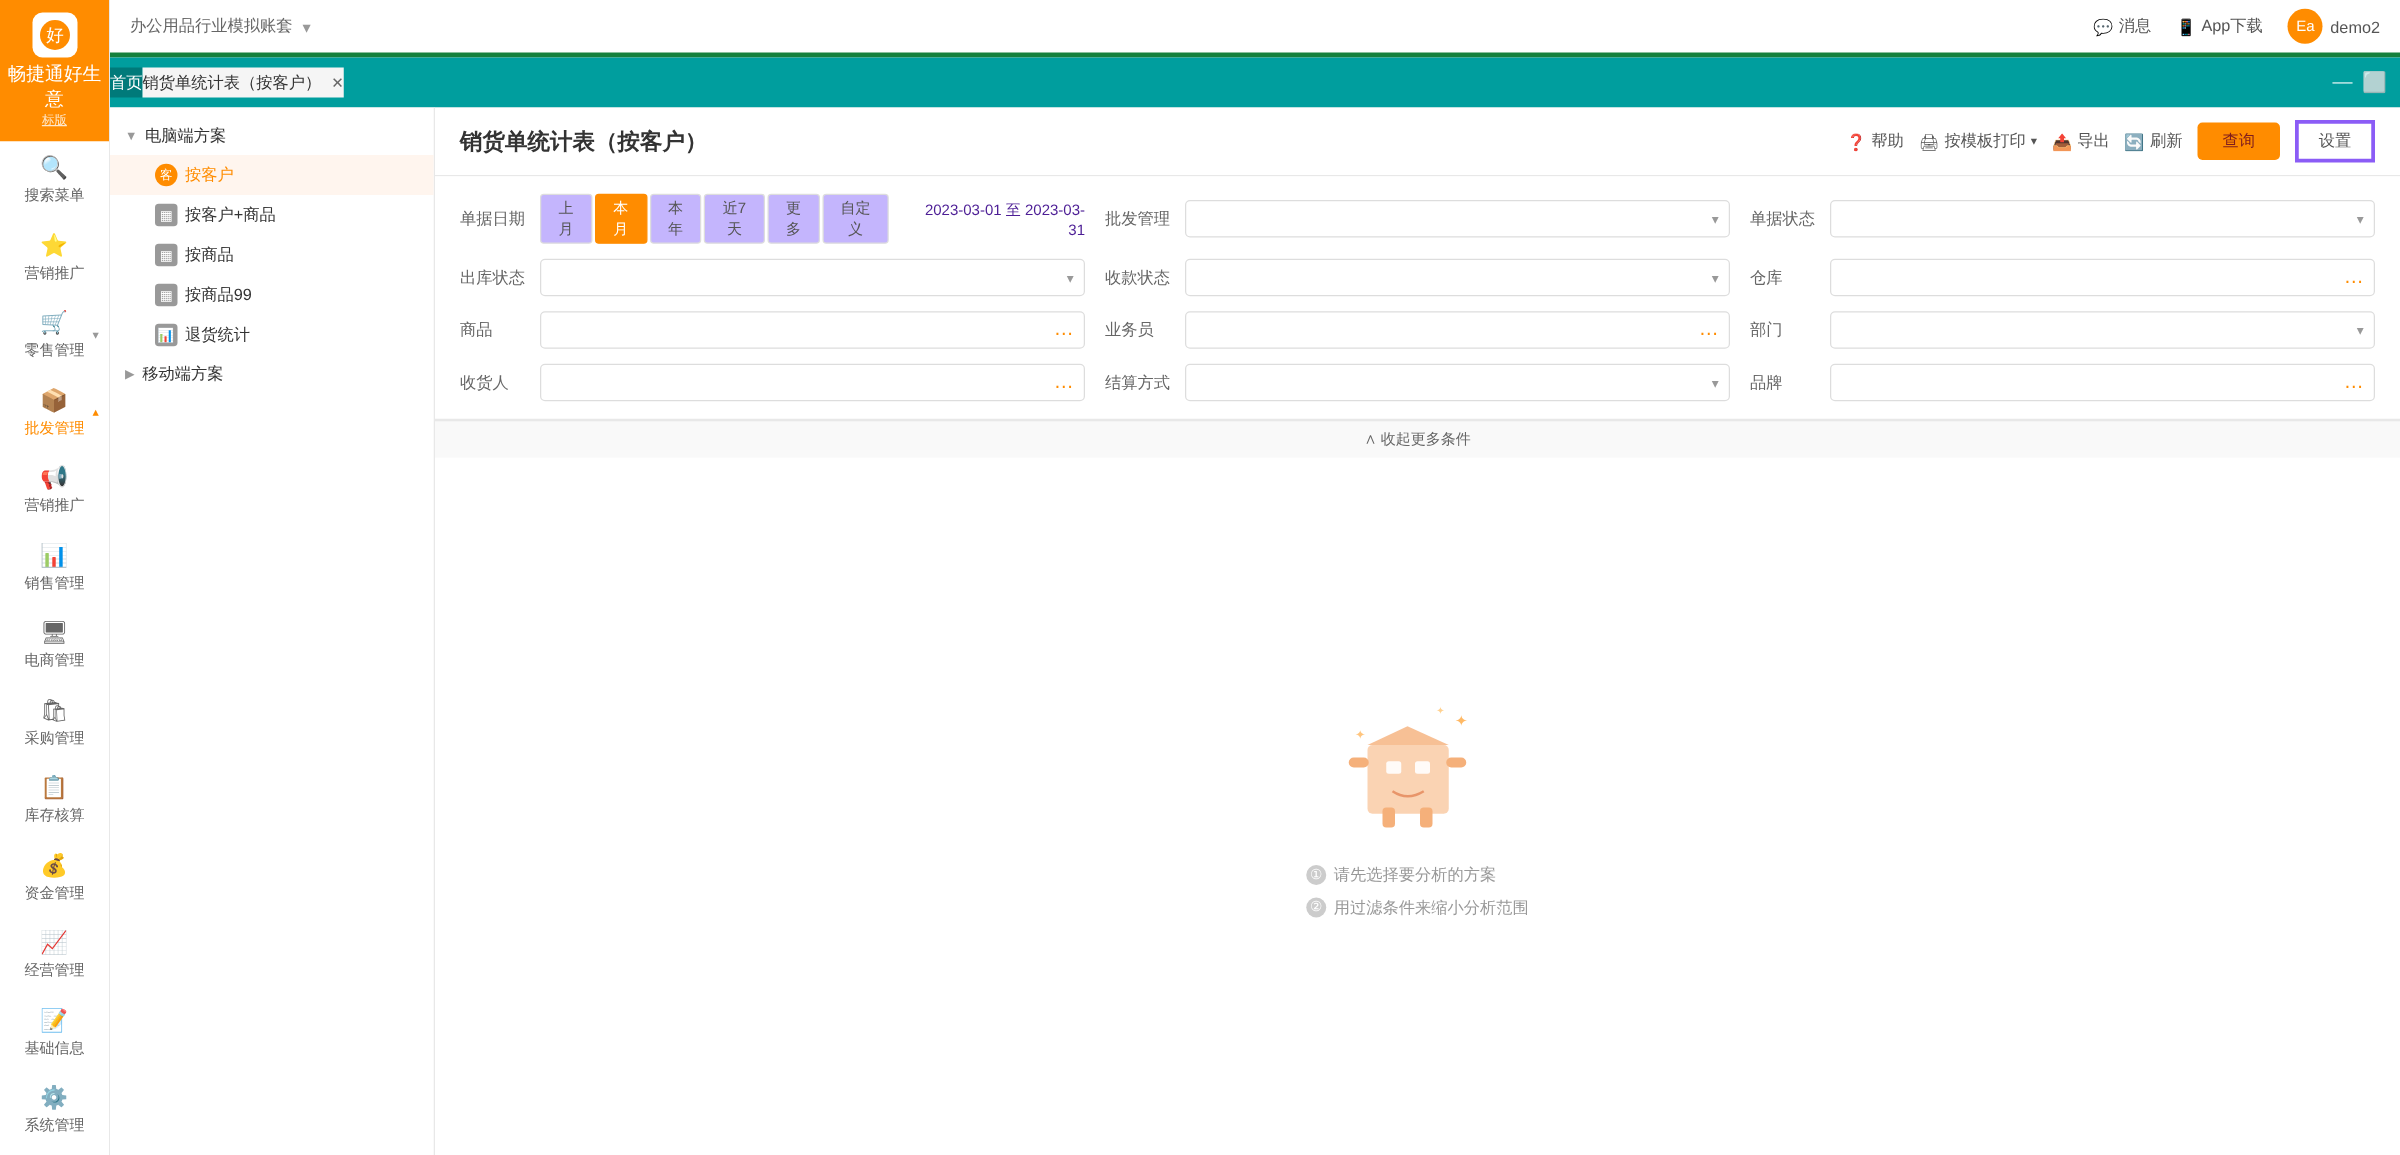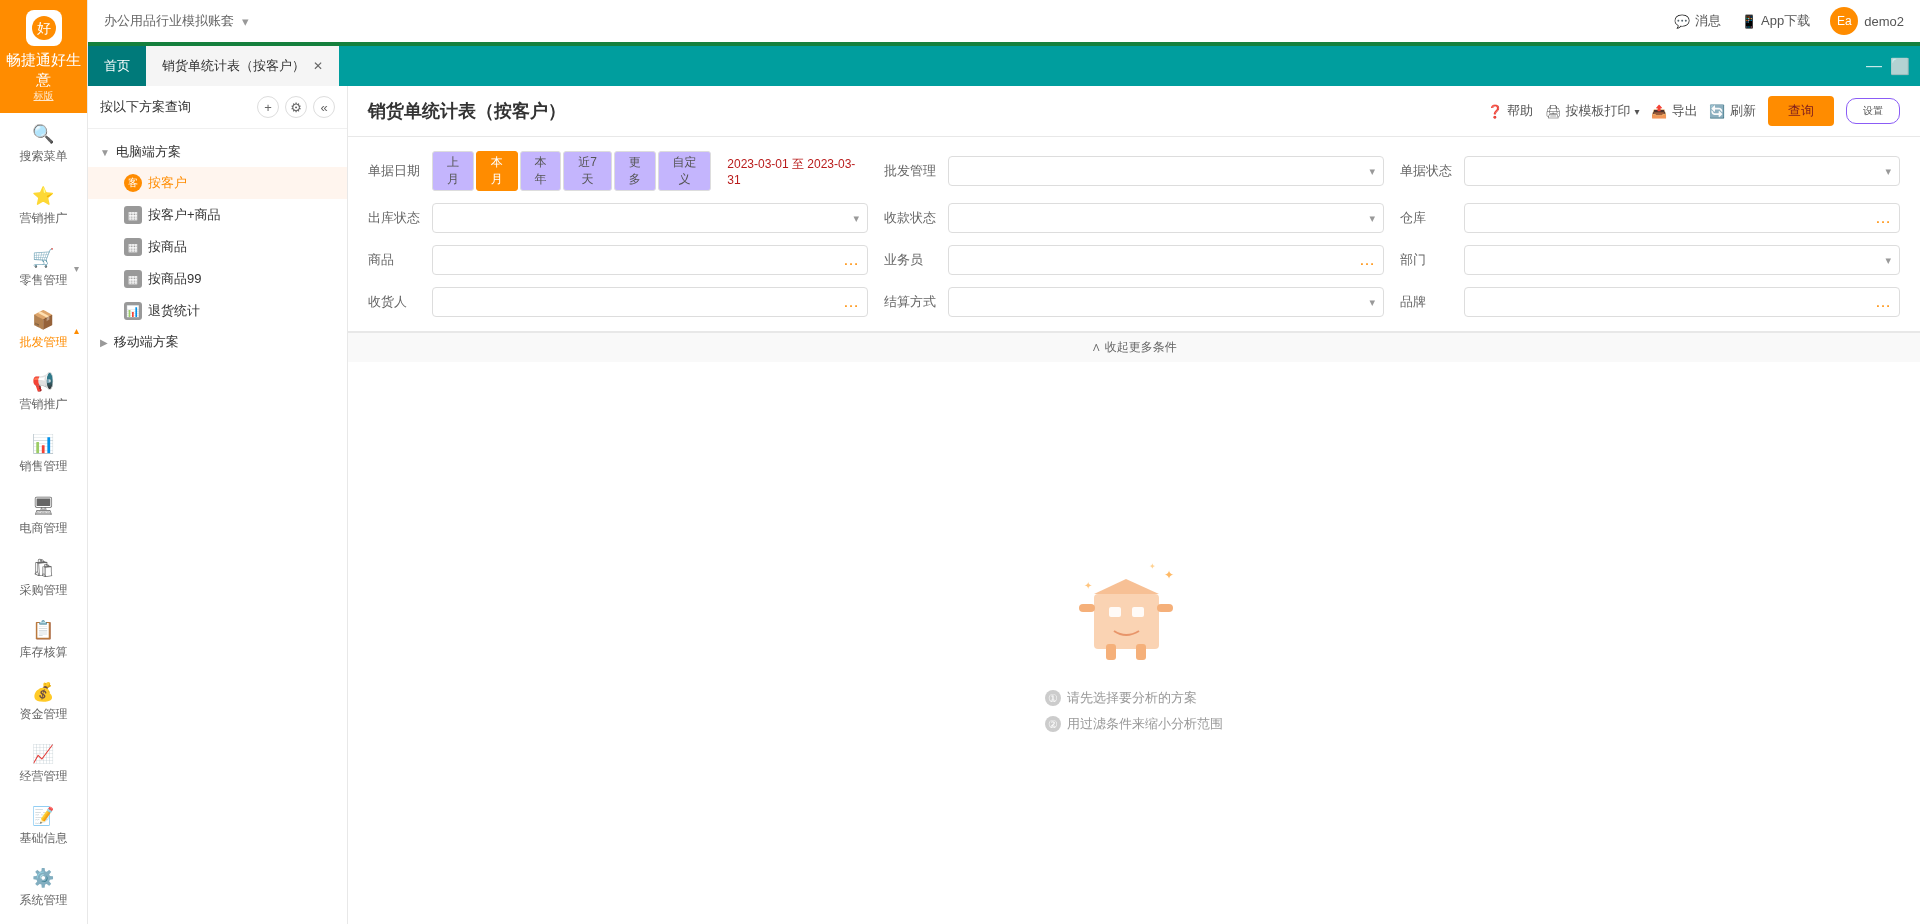--- a/index.html
+++ b/index.html
@@ -108,24 +108,24 @@
 
     
     .tab-bar {
       height: 40px;
       background: #009e9e;
       display: flex;
       align-items: center;
       padding: 0 0;
     }
     .tab-item {
-      height: 40px;
-      display: flex;
-      align-items: center;
-      padding: 0 16px;
+      height: 24px;
+      display: flex;
+      align-items: center;
+      padding: 0 0;
       cursor: pointer;
       font-size: 13px;
       color: rgba(255,255,255,0.85);
       position: relative;
     }
     .tab-item.home {
       background: #007a7a;
       color: #fff;
     }
     .tab-item.active-tab {
@@ -268,25 +268,25 @@
       color: #7f1d1d;
       border: none;
       border-radius: 4px;
       padding: 6px 20px;
       cursor: pointer;
       font-size: 13px;
     }
     .btn-settings {
       background: #fff;
       color: #555;
-      border: 1px solid #8b5cf6;
-      border-radius: 10px;
+      border: 3px solid #8b5cf6;
+      border-radius: 0;
       padding: 5px 16px;
       cursor: pointer;
-      font-size: 10px;
+      font-size: 13px;
     }
 
     
     .filter-area {
       background: #fff;
       padding: 14px 20px;
       border-bottom: 1px solid #e8e8e8;
     }
     .filter-row {
       display: flex;
@@ -335,22 +335,23 @@
       color: #555;
       background: #c4b5fd;
     }
     .date-btn.active-date {
       background: #ff8c00;
       color: #fff;
       border-color: #ff8c00;
     }
     .date-range-text {
       font-size: 12px;
-      color: #b91c1c;
+      color: #4c1d95;
       margin-left: 8px;
+      text-align: right;
     }
     .filter-dots {
       color: #ff8c00;
       font-size: 16px;
       cursor: pointer;
     }
 
     .collapse-bar {
       background: #f9f9f9;
       border-top: 1px solid #e8e8e8;
@@ -507,34 +508,20 @@
     </div>
     <div class="tab-bar-actions">
       <span title="最小化">—</span>
       <span title="最大化">⬜</span>
     </div>
   </div>
 
   <div class="content-area">
 
     <div class="left-panel">
-      <div class="left-panel-header">
-        <span>按以下方案查询</span>
-        <div class="left-panel-header-actions">
-          <div class="icon-btn">
-            <span>+</span>
-          </div>
-          <div class="icon-btn">
-            <span>⚙</span>
-          </div>
-          <div class="icon-btn">
-            <span>«</span>
-          </div>
-        </div>
-      </div>
 
       <div class="scheme-tree">
 
         <div class="tree-group">
           <div class="tree-group-header">
             <span class="tree-arrow">▼</span>
             <span>电脑端方案</span>
           </div>
           <div class="tree-item active-item">
             <div class="tree-item-icon">客</div>

